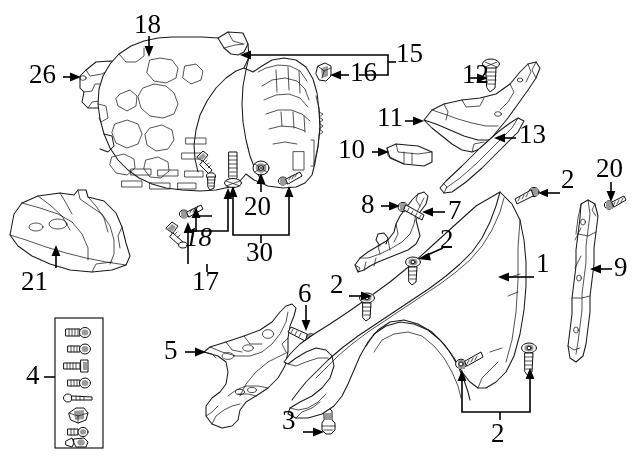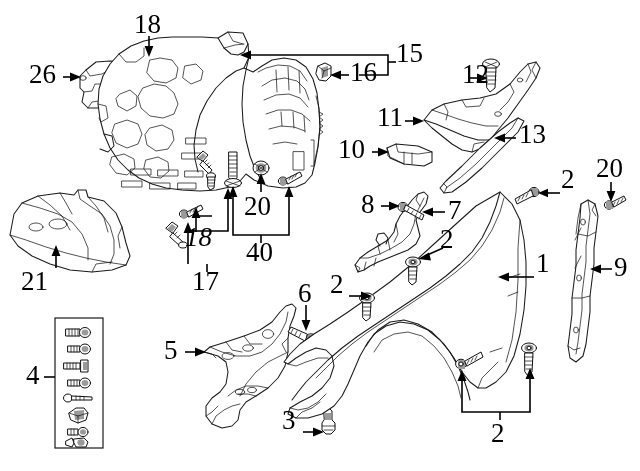--- a/index.html
+++ b/index.html
@@ -588,19 +588,19 @@
     <span class="callout-label" style="left:596px;top:155px;">20</span>
     <span class="callout-label" style="left:377px;top:104px;">11</span>
     <span class="callout-label" style="left:462px;top:61px;">12</span>
     <span class="callout-label" style="left:338px;top:136px;">10</span>
     <span class="callout-label" style="left:519px;top:121px;">13</span>
     <span class="callout-label" style="left:396px;top:40px;text-align:center;">15</span>
     <span class="callout-label" style="left:350px;top:59px;">16</span>
     <span class="callout-label" style="left:192px;top:268px;">17</span>
     <span class="callout-label" style="left:185px;top:224px;font-style:italic;">18</span>
     <span class="callout-label" style="left:244px;top:193px;">20</span>
-    <span class="callout-label" style="left:246px;top:239px;">40</span>
+    <span class="callout-label" style="left:246px;top:239px;">30</span>
     <span class="callout-label" style="left:21px;top:268px;">21</span>
     <span class="callout-label" style="left:29px;top:61px;">26</span>
     <span class="callout-label" style="left:134px;top:11px;">18</span>
   </div>
 
 </div>
 
 </body></html>

